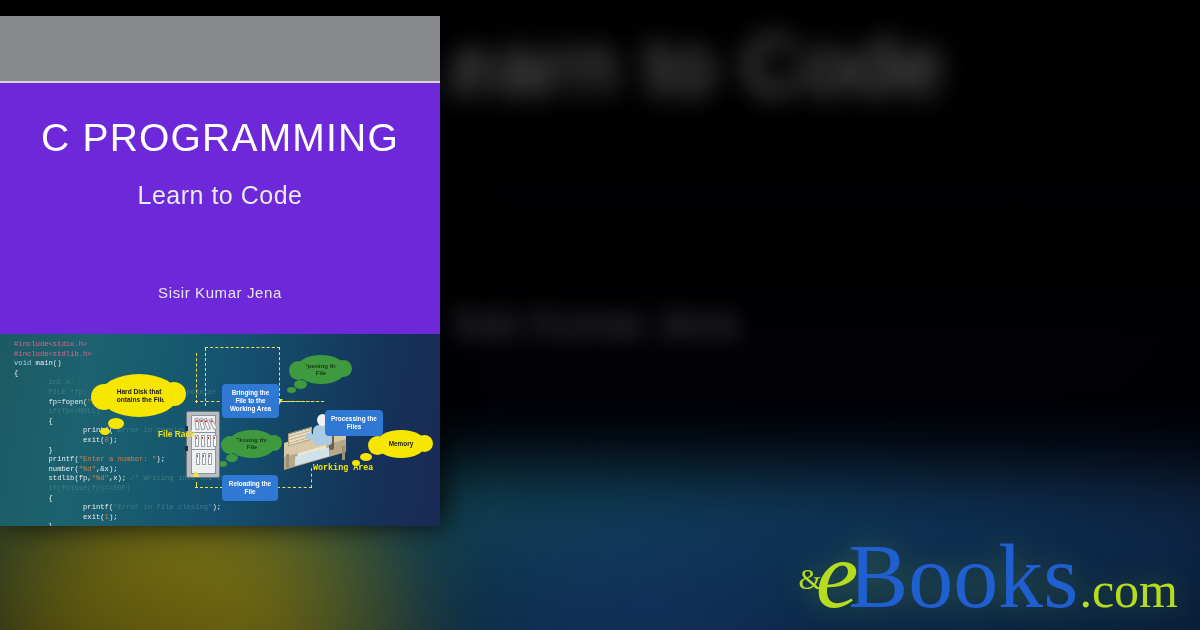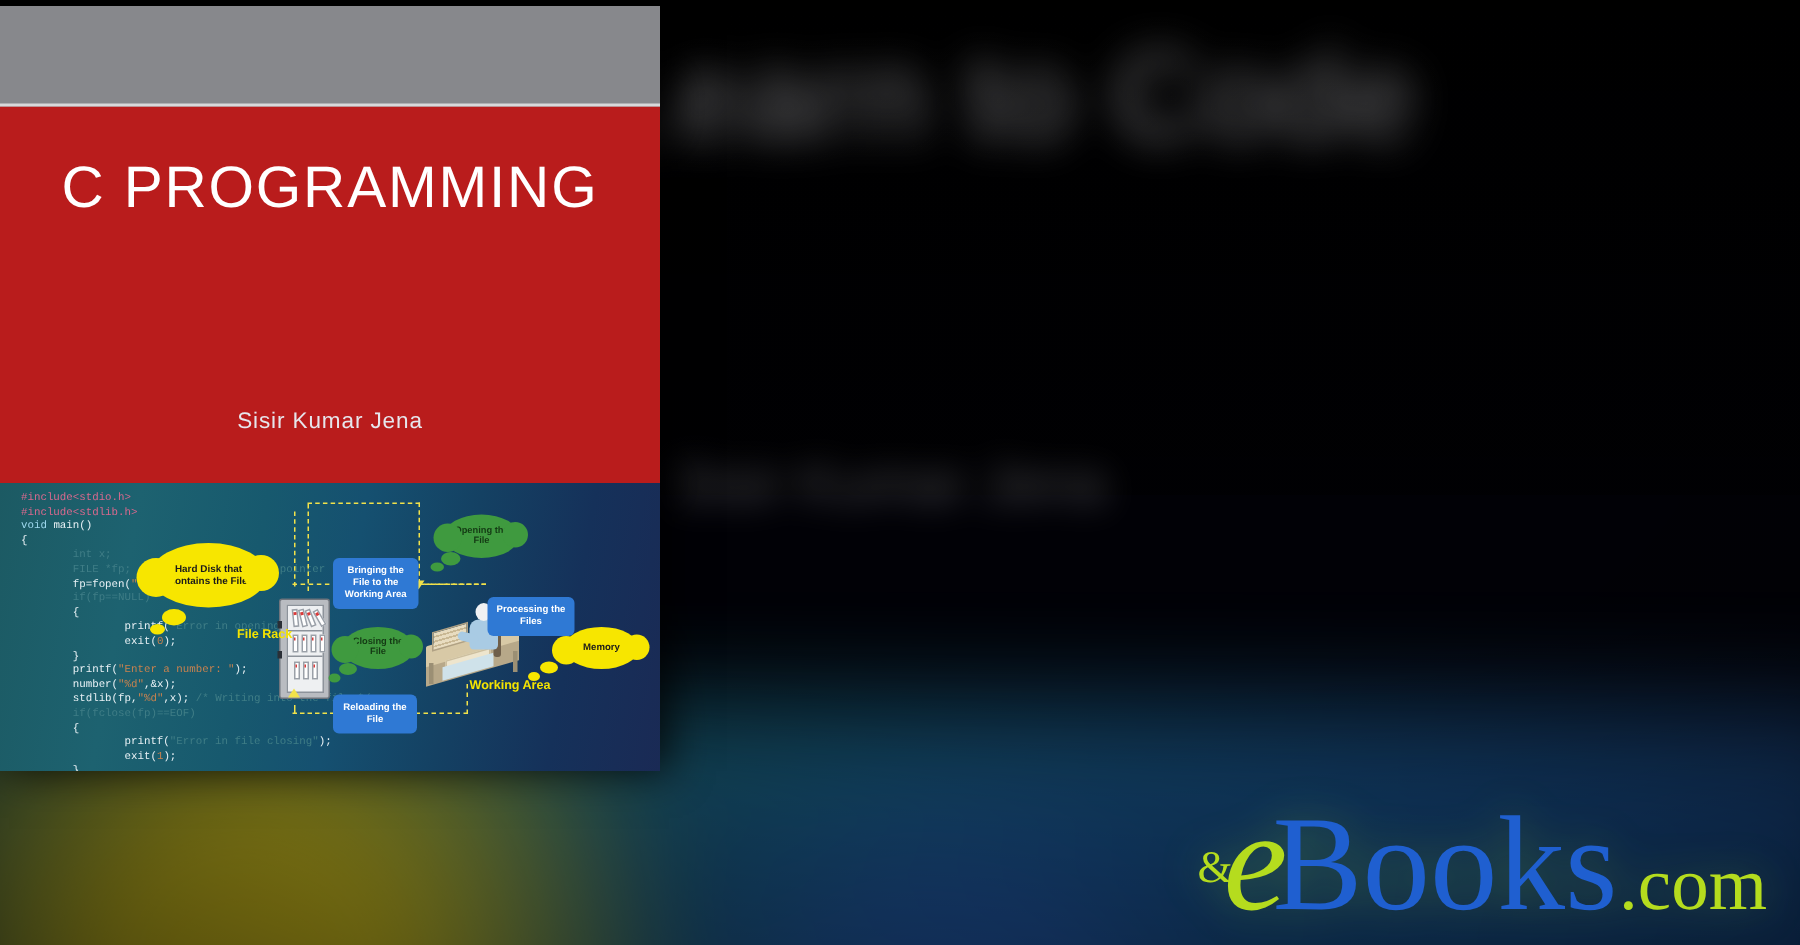--- a/index.html
+++ b/index.html
@@ -37,22 +37,22 @@
     position:absolute; left:0; top:0; width:1200px; height:330px;
     background:linear-gradient(180deg,#000 0%, rgba(0,0,0,.82) 40%, rgba(0,0,0,.55) 100%);
   }
   .bd-vignette{
     position:absolute; inset:0;
     background:radial-gradient(ellipse at 60% 45%, rgba(0,0,0,0) 30%, rgba(0,0,0,.55) 100%);
   }
 
   
   #cover{
-    position:absolute; left:0; top:4px; width:440px; height:510px;
-    background:#b91c1c; overflow:hidden;
+    position:absolute; left:0; top:16px; width:440px; height:510px;
+    background:#6d28d9; overflow:hidden;
     box-shadow:6px 0 26px rgba(0,0,0,.75);
   }
   .gray-bar{
     position:absolute; left:0; top:0; width:440px; height:67px;
     background:#87888c; border-bottom:2px solid #d8d8da;
   }
   .cover-title{
     position:absolute; left:0; top:100px; width:440px; text-align:center;
     color:#ffffff; font-size:39px; font-weight:300; letter-spacing:1.2px;
     font-family:"Liberation Sans", sans-serif;
@@ -170,21 +170,21 @@
     font-size:6.4px; line-height:1.2; font-weight:700; text-align:center;
     display:flex; align-items:center; justify-content:center; padding:3px 4px;
   }
   .bb-bring{ left:222px; top:368px; width:57px; height:34px; }
   .bb-proc{ left:325px; top:394px; width:58px; height:26px; }
   .bb-reload{ left:222px; top:459px; width:56px; height:26px; }
 
   
   .ylab{ position:absolute; color:#f5e400; font-weight:700; font-size:8.4px; line-height:1.15; }
   .yl-filerack{ left:158px; top:414px; }
-  .yl-working{ left:313px; top:448px; text-align:right; }
+  .yl-working{ left:313px; top:448px; text-align:right;font-family:Liberation Mono, monospace; }
 
   
   .dash{ position:absolute; border:0; }
   .dh{ border-top:1.4px dashed #f2e24a; }
   .dv{ border-left:1.4px dashed #f2e24a; }
   .arrow-d{
     position:absolute; width:0; height:0;
     border-left:4px solid transparent; border-right:4px solid transparent;
     border-top:6px solid #f2e24a;
   }
@@ -234,20 +234,21 @@
   <div class="bd-title">Learn to Code</div>
   <div class="bd-author">Sisir Kumar Jena</div>
   <div class="bd-vignette"></div>
 </div>
 
 <div id="cover">
 
   <div class="gray-bar"></div>
 
   <div class="cover-title">C PROGRAMMING</div>
+  <div class="cover-subtitle">Learn to Code</div>
   <div class="cover-author">Sisir Kumar Jena</div>
 
   <div class="art-band">
     <div class="code"><span class="c-inc">#include&lt;stdio.h&gt;
 #include&lt;stdlib.h&gt;
 </span><span class="c-kw">void</span> <span class="c-pl">main()</span>
 <span class="c-pl">{</span>
         <span class="c-dim">int x;</span>
         <span class="c-dim">FILE *fp; /* Declaring the file pointer */</span>
         <span class="c-pl">fp=fopen(</span><span class="c-str">"Sample.txt"</span><span class="c-pl">,</span><span class="c-str">"w"</span><span class="c-pl">);</span>

